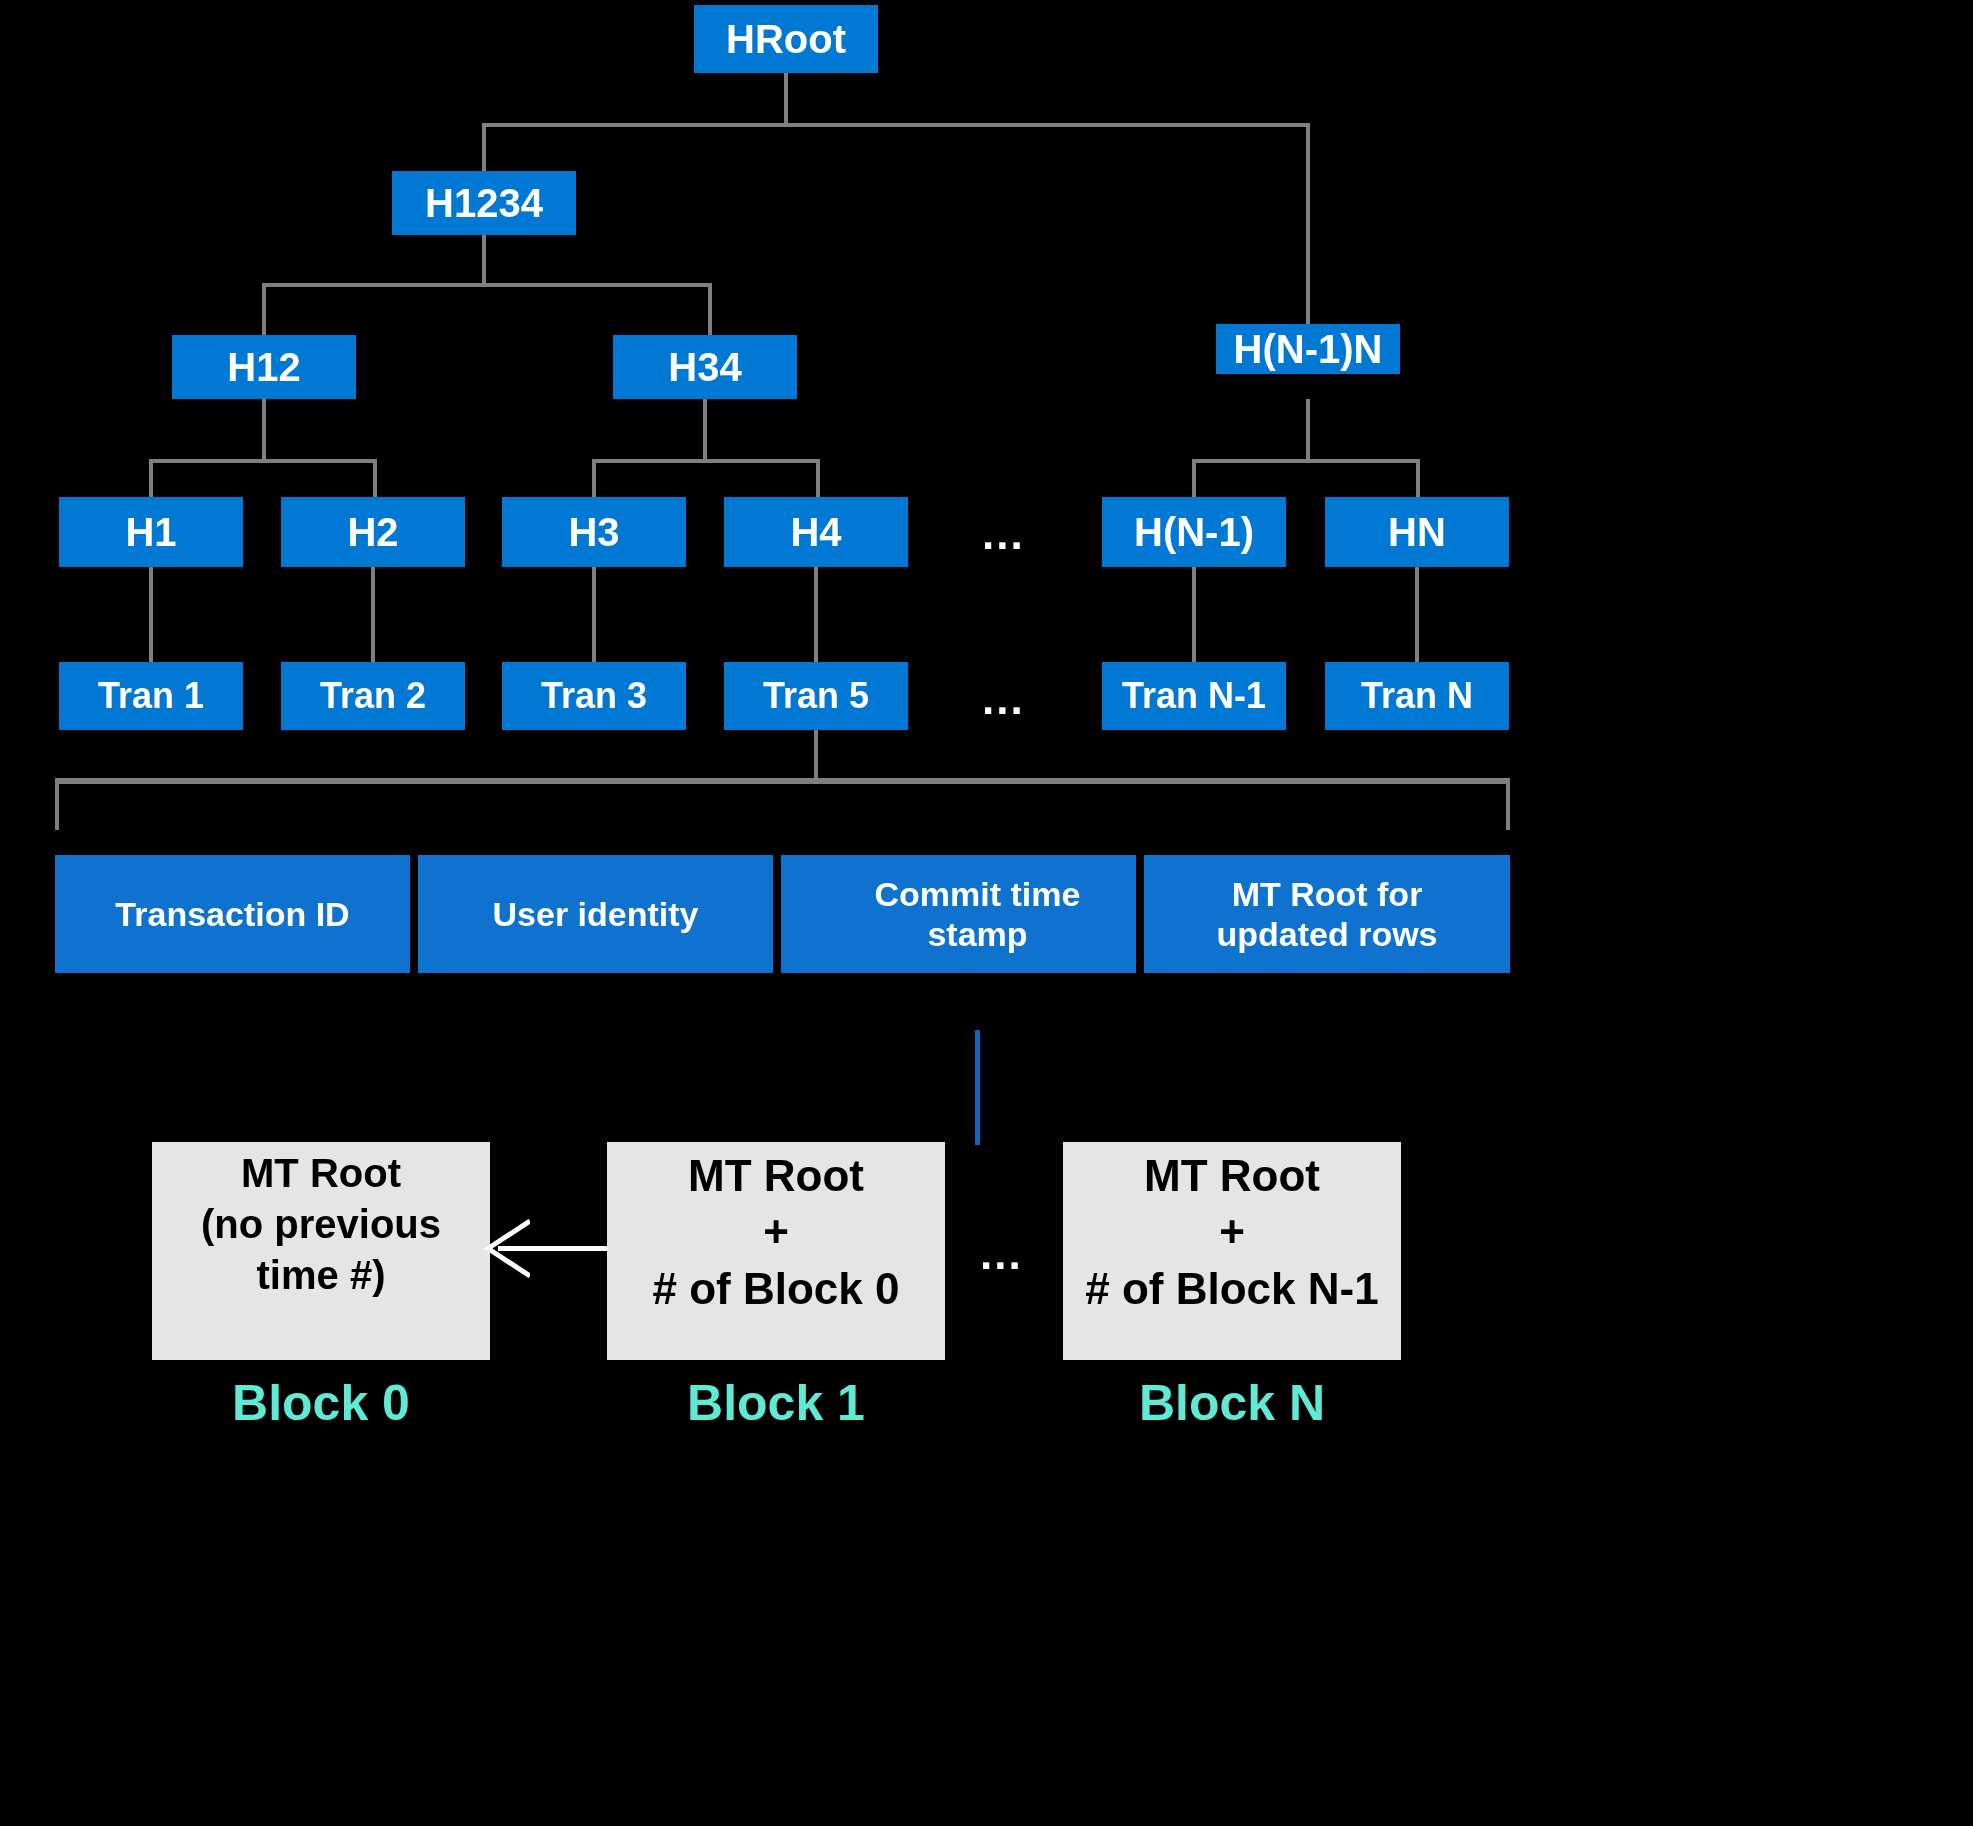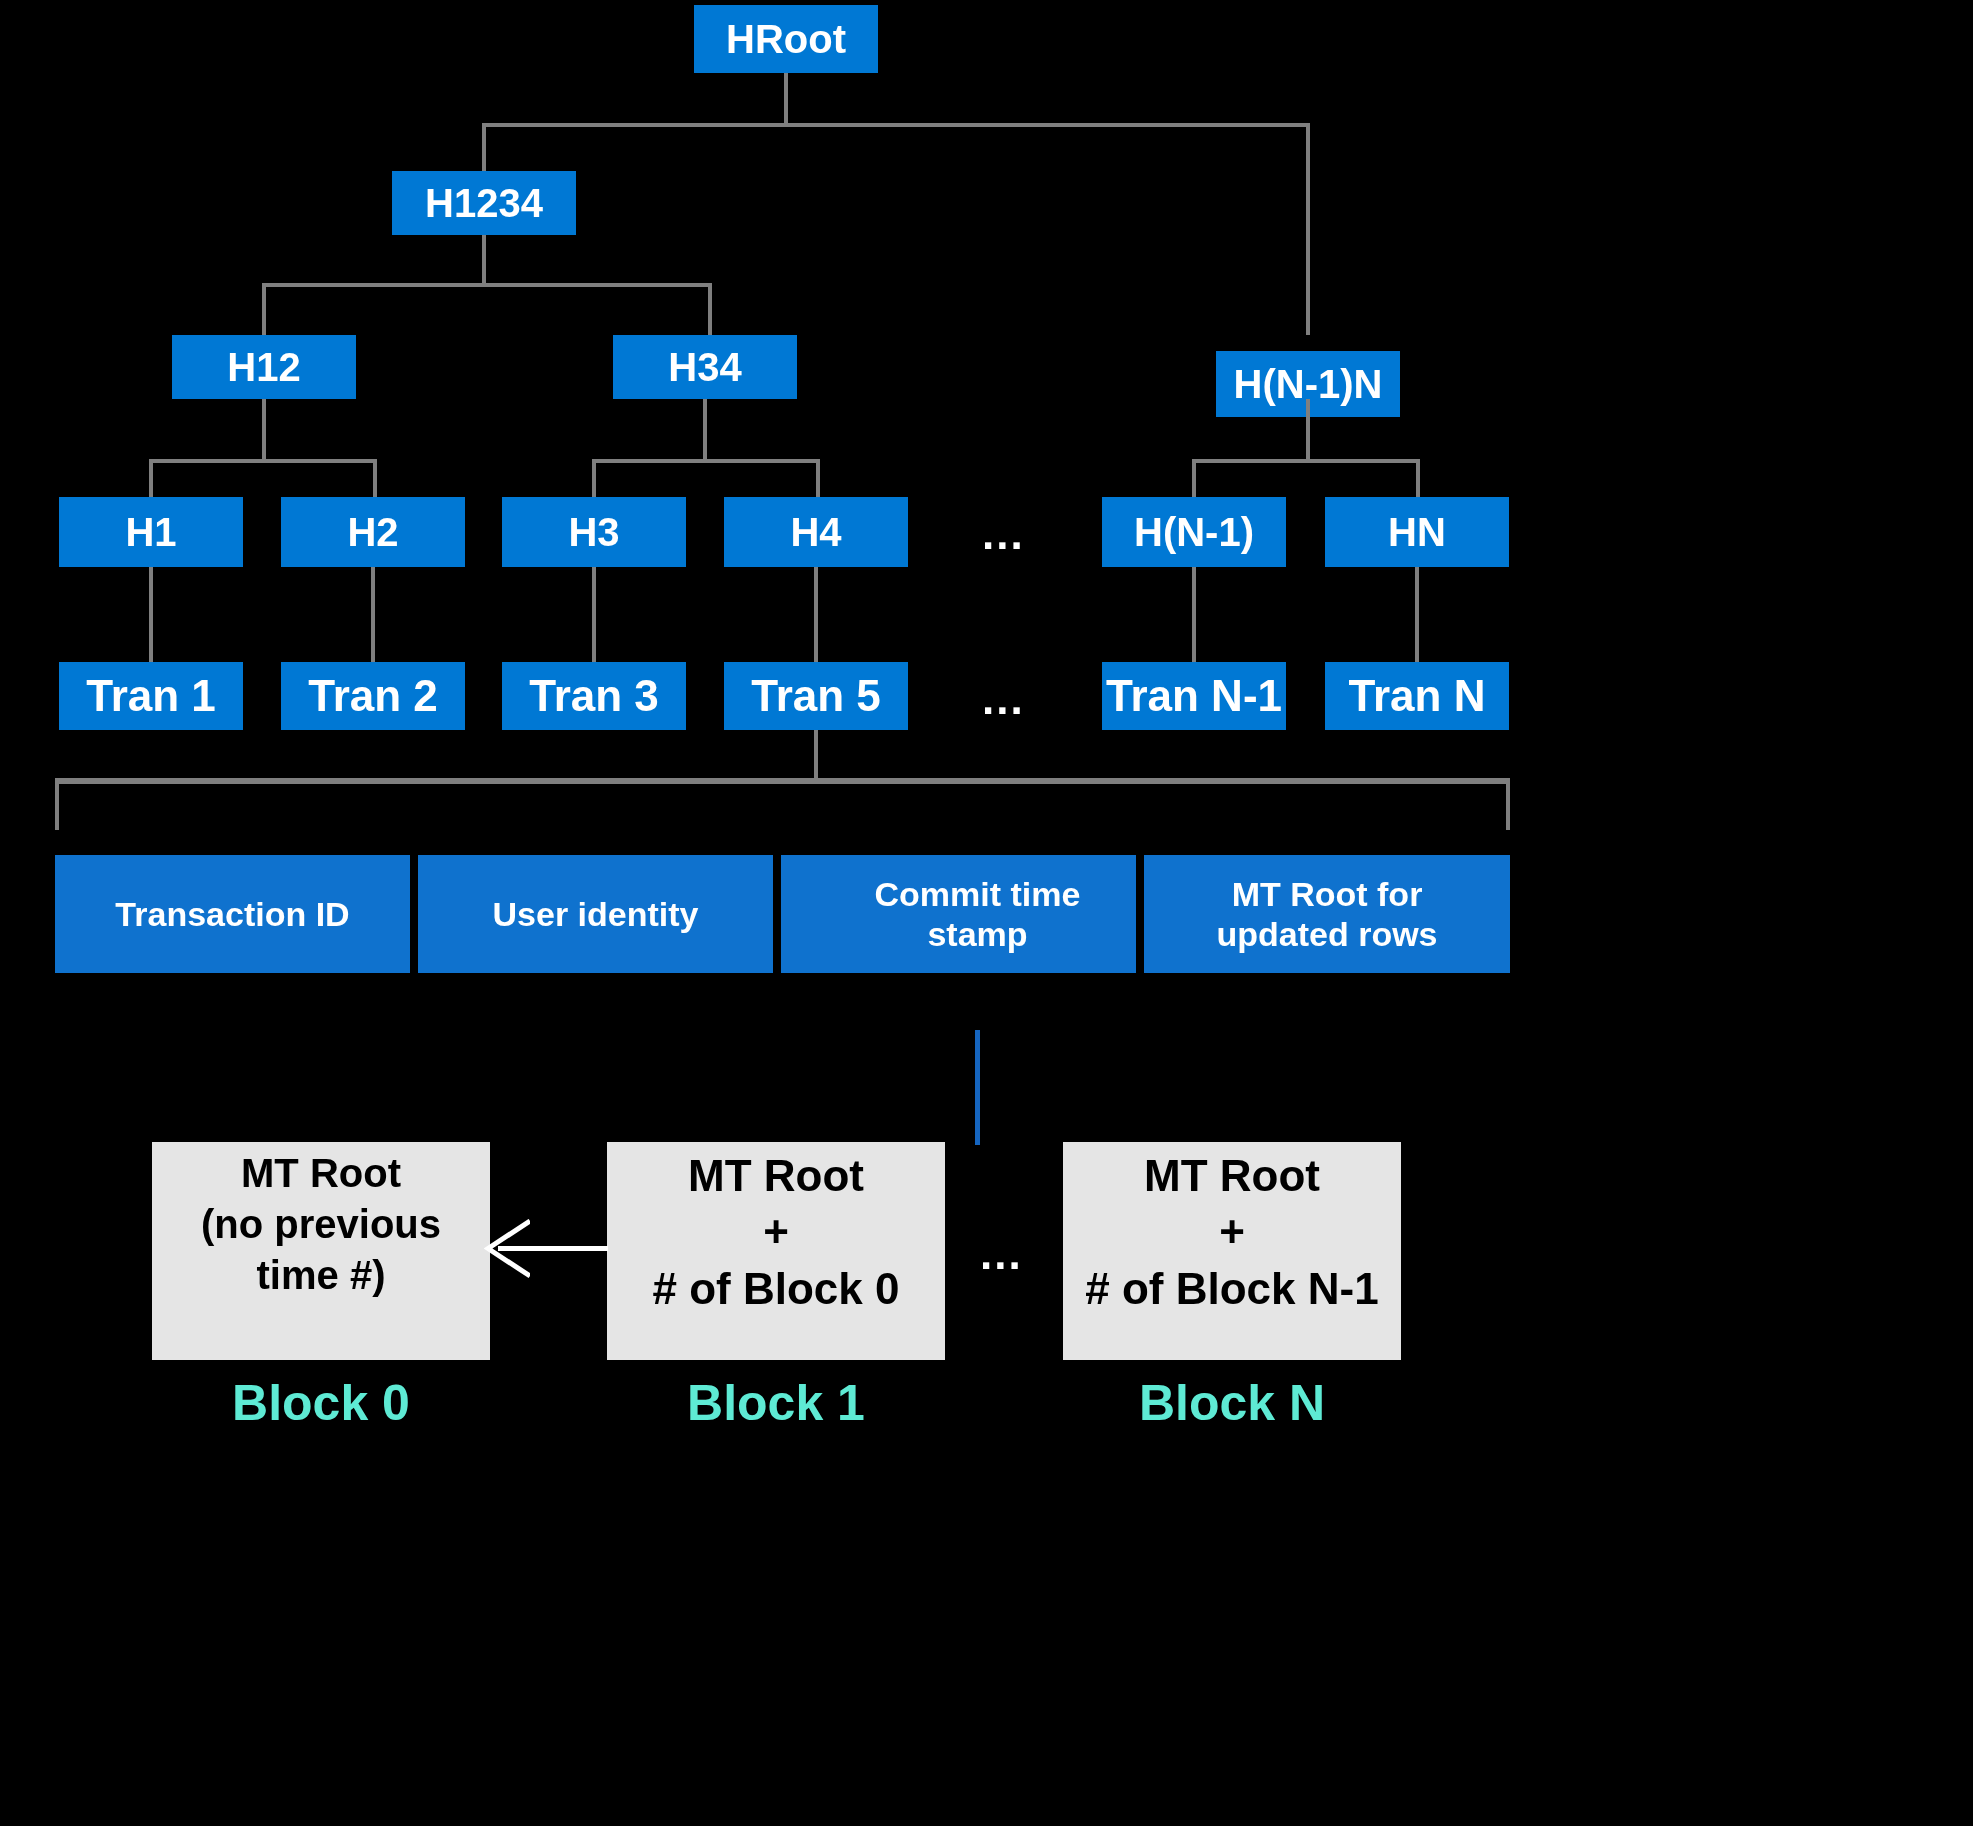--- a/index.html
+++ b/index.html
@@ -27,21 +27,21 @@
     align-items: center;
     justify-content: center;
     text-align: center;
     font-weight: 700;
     line-height: 1.05;
     letter-spacing: 0px;
     box-sizing: border-box;
   }
   .node.hash  { font-size: 40px; }
   .node.root  { font-size: 40px; }
-  .node.tran  { font-size: 44px; }
+  .node.tran  { font-size: 36px; }
 
   
   .line-v { position: absolute; background: #7F7F7F; width: 4px; }
   .line-h { position: absolute; background: #7F7F7F; height: 4px; }
 
   
   .bracket-h { position: absolute; background: #7F7F7F; height: 6px; }
   .bracket-v { position: absolute; background: #7F7F7F; width: 4px; }
 
   
@@ -132,21 +132,21 @@
   <div class="line-h" style="left:262px; top:283px; width:450px; height:4px;"></div>
   <div class="line-v" style="left:262px; top:283px; width:4px; height:52px;"></div>
   <div class="line-v" style="left:708px; top:283px; width:4px; height:52px;"></div>
 
   <div class="node hash" style="left:172px; top:335px; width:184px; height:64px;">
     <span>H12</span>
   </div>
   <div class="node hash" style="left:613px; top:335px; width:184px; height:64px;">
     <span>H34</span>
   </div>
-  <div class="node hash" style="left:1216px; top:351px; width:184px; height:66px;">
+  <div class="node hash" style="left:1216px; top:324px; width:184px; height:50px;">
     <span>H(N-1)N</span>
   </div>
 
   <div class="line-v" style="left:262px; top:399px; width:4px; height:62px;"></div>
   <div class="line-h" style="left:149px; top:459px; width:228px; height:4px;"></div>
   <div class="line-v" style="left:149px; top:459px; width:4px; height:40px;"></div>
   <div class="line-v" style="left:373px; top:459px; width:4px; height:40px;"></div>
 
   <div class="line-v" style="left:703px; top:399px; width:4px; height:62px;"></div>
   <div class="line-h" style="left:592px; top:459px; width:228px; height:4px;"></div>

